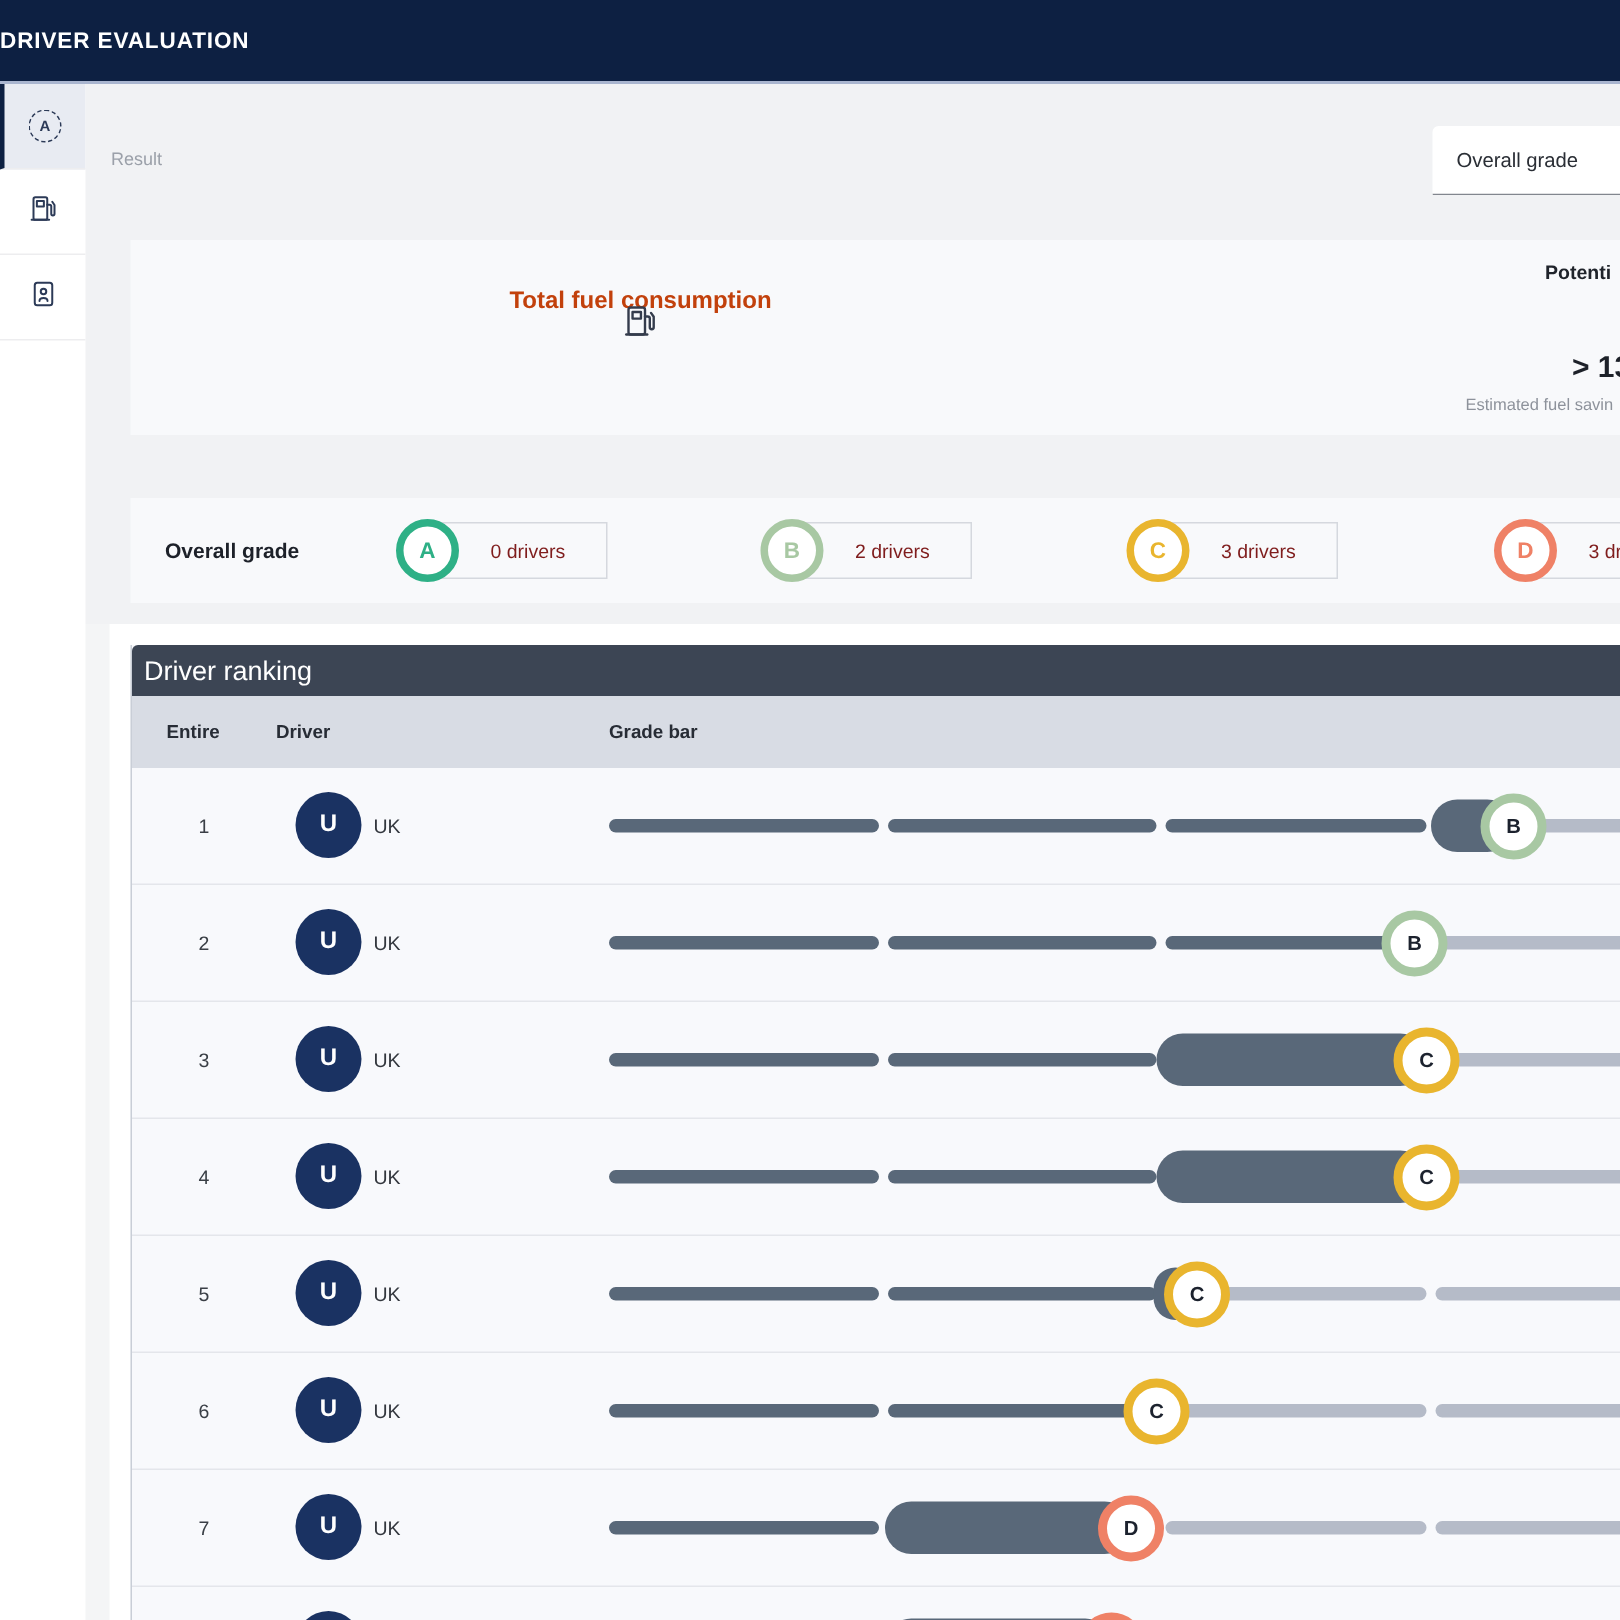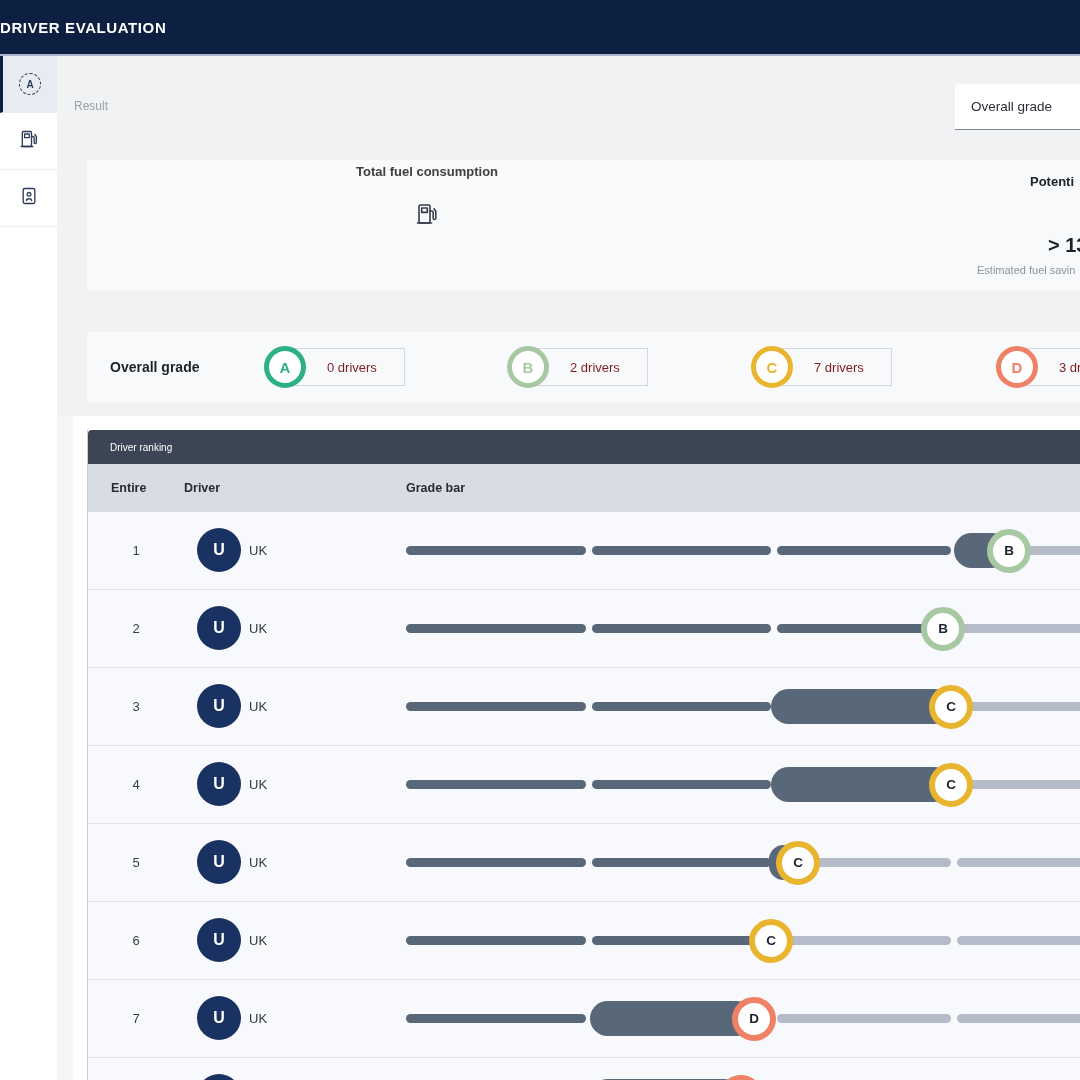--- a/index.html
+++ b/index.html
@@ -31,21 +31,21 @@
   
   .field{position:absolute;top:84px;height:46px;background:#fff;border-radius:4px 4px 0 0;
          border-bottom:1px solid #82868e;box-sizing:border-box;display:flex;align-items:center;
          justify-content:space-between;padding:0 14px 0 16px;cursor:pointer;}
   .field .val{font-size:13.5px;color:#2a2e35;}
   .field svg{stroke:#5f6368;fill:none;stroke-width:1.7;stroke-linecap:round;stroke-linejoin:round;}
 
   
   #stats-card{position:absolute;left:87px;top:160px;width:1240px;height:130px;background:#f8f9fb;}
   #stat-fuel{position:absolute;left:140px;top:0;width:400px;height:130px;text-align:center;}
-  .stat-title{position:absolute;left:0;width:100%;top:4px;font-size:13px;font-weight:700;color:#404040;}
+  .stat-title{position:absolute;left:0;width:100%;top:32px;font-size:16px;font-weight:700;color:#c2410c;}
   .stat-icon{position:absolute;left:0;width:100%;top:42px;}
   .stat-icon svg{stroke:#343c4c;fill:none;stroke-width:1.6;stroke-linecap:round;stroke-linejoin:round;}
   .stat-value{position:absolute;left:0;width:100%;top:74px;font-size:20px;font-weight:700;color:#1d2129;}
   .stat-note{position:absolute;left:0;width:100%;top:104px;font-size:11px;color:#8d929b;}
   .partial{white-space:nowrap;}
 
   
   #summary-card{position:absolute;left:87px;top:332px;width:1240px;height:70px;background:#f8f9fb;}
   #summary-label{position:absolute;left:23px;top:0;height:70px;display:flex;align-items:center;
                  font-size:14px;font-weight:700;color:#1d2129;}
@@ -53,21 +53,21 @@
             box-sizing:border-box;display:flex;align-items:center;padding-left:34px;}
   .chip-box .chip-label{font-size:13px;color:#7f1d1d;}
   .chip-circle{position:absolute;left:-29px;top:-3px;width:42px;height:42px;border-radius:50%;
                background:#fff;box-sizing:border-box;display:flex;align-items:center;
                justify-content:center;font-size:15px;font-weight:700;}
 
   
   #table-card{position:absolute;left:87px;top:430px;width:1200px;height:700px;background:#f8f9fc;
               border-left:1px solid #c9ced7;box-sizing:border-box;}
   #table-title-bar{height:34px;background:#3c4554;border-radius:4px 4px 0 0;display:flex;align-items:center;}
-  #table-title-bar span{color:#fff;font-size:10px;margin-left:22px;}
+  #table-title-bar span{color:#fff;font-size:18px;margin-left:8px;}
   #col-header{position:relative;height:48px;background:#d8dce4;}
   .col-h{position:absolute;top:0;height:48px;display:flex;align-items:center;
          font-size:12.5px;font-weight:700;color:#272c35;}
   .t-row{position:relative;height:77px;border-bottom:1px solid #e4e6eb;background:#f8f9fc;cursor:pointer;}
   .rank{position:absolute;left:23px;top:0;width:50px;height:77px;display:flex;align-items:center;
         justify-content:center;font-size:13px;color:#3a3f46;}
   .avatar{position:absolute;left:109px;top:16px;width:44px;height:44px;border-radius:50%;
           display:flex;align-items:center;justify-content:center;color:#fff;font-size:16px;font-weight:600;}
   .dname{position:absolute;left:161px;top:0;height:77px;display:flex;align-items:center;
          font-size:13px;color:#33373e;}
@@ -150,21 +150,21 @@
         <div class="chip-box" style="left: 205px;">
           <div class="chip-circle" style="border: 5px solid rgb(46, 176, 134); color: rgb(46, 176, 134);">A</div>
           <div class="chip-label">0 drivers</div>
         </div>
         <div class="chip-box" style="left: 448px;">
           <div class="chip-circle" style="border: 5px solid rgb(168, 200, 163); color: rgb(168, 200, 163);">B</div>
           <div class="chip-label">2 drivers</div>
         </div>
         <div class="chip-box" style="left: 692px;">
           <div class="chip-circle" style="border: 5px solid rgb(233, 181, 46); color: rgb(233, 181, 46);">C</div>
-          <div class="chip-label">7 drivers</div>
+          <div class="chip-label">3 drivers</div>
         </div>
         <div class="chip-box" style="left: 937px;">
           <div class="chip-circle" style="border: 5px solid rgb(239, 129, 102); color: rgb(239, 129, 102);">D</div>
           <div class="chip-label">3 dr</div>
         </div>
       </div>
   </section>
 
   <section id="table-card">
     <div id="table-title-bar">

